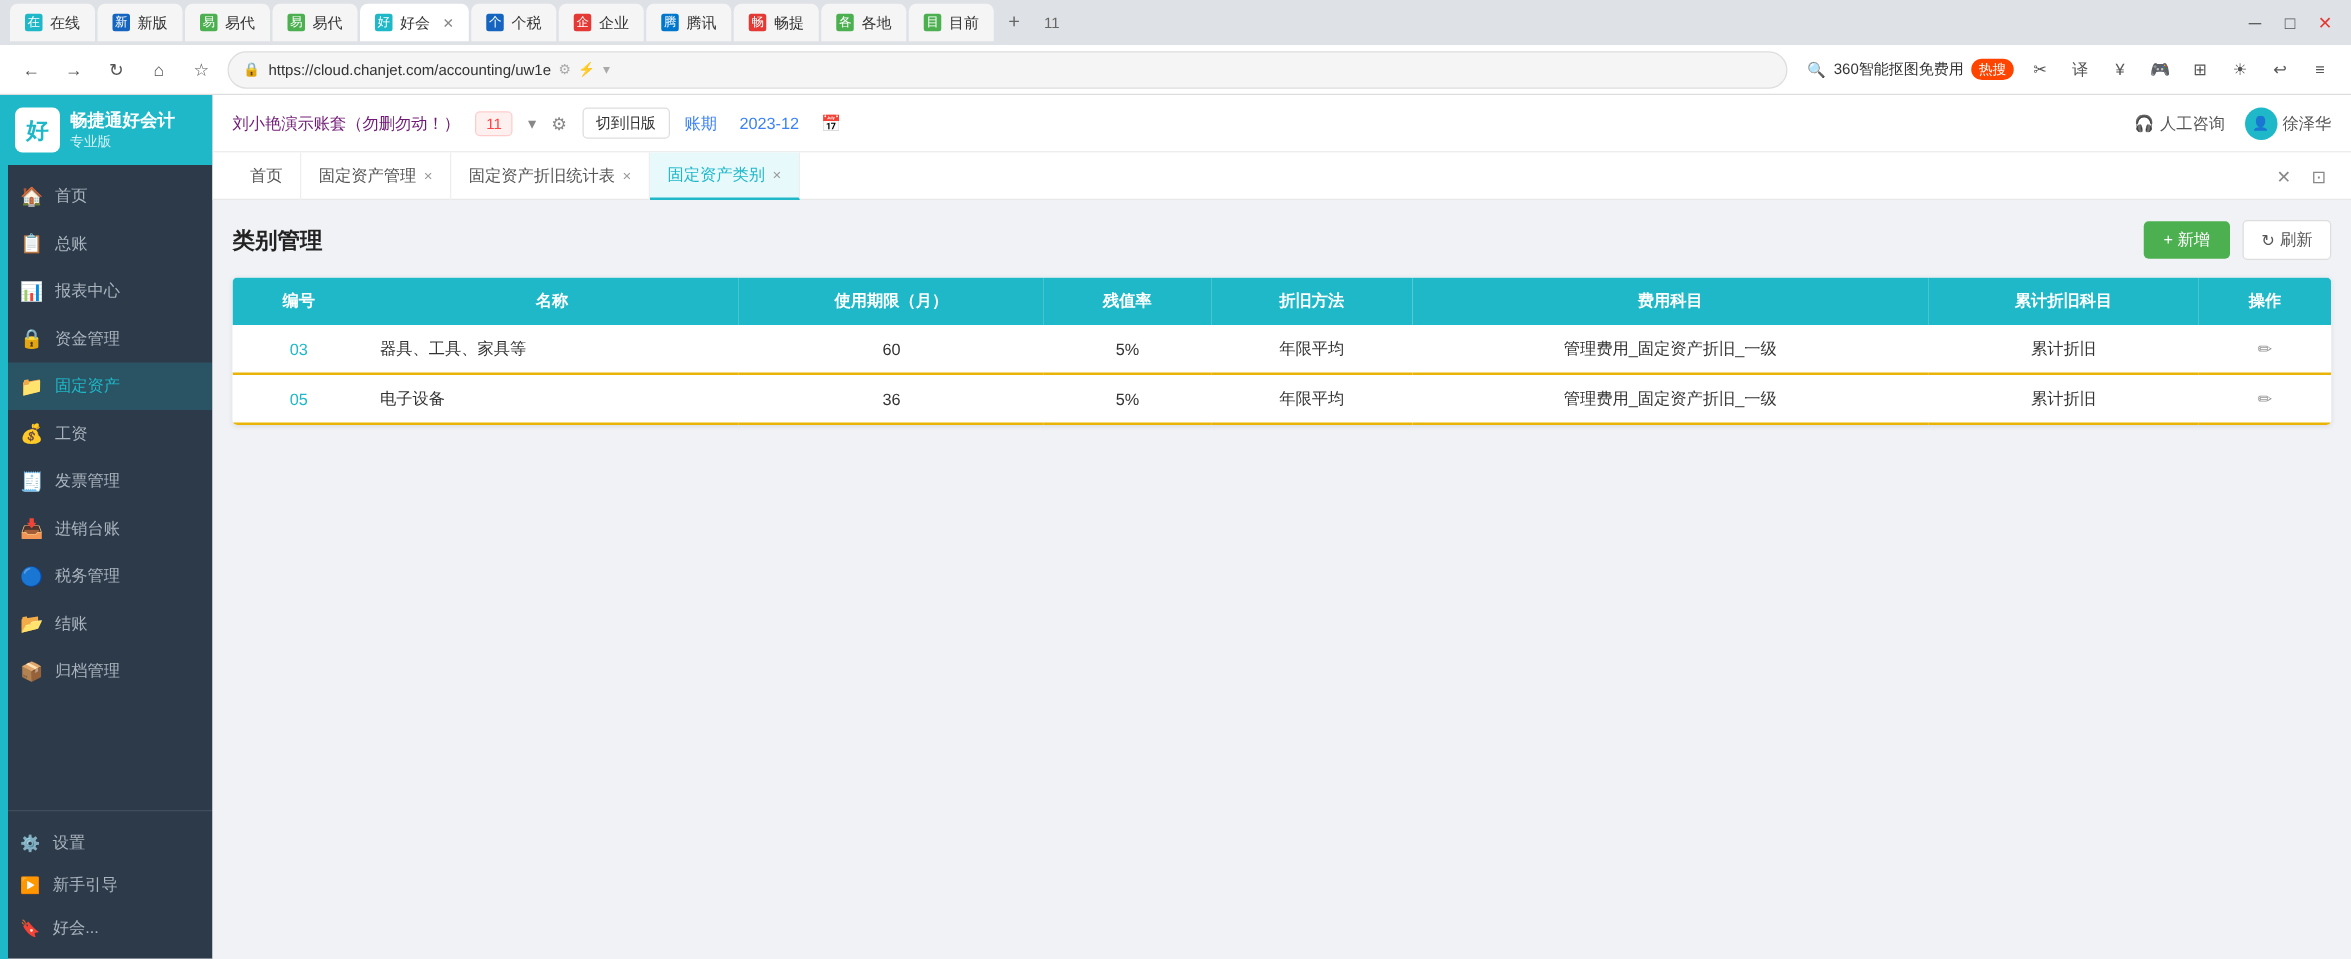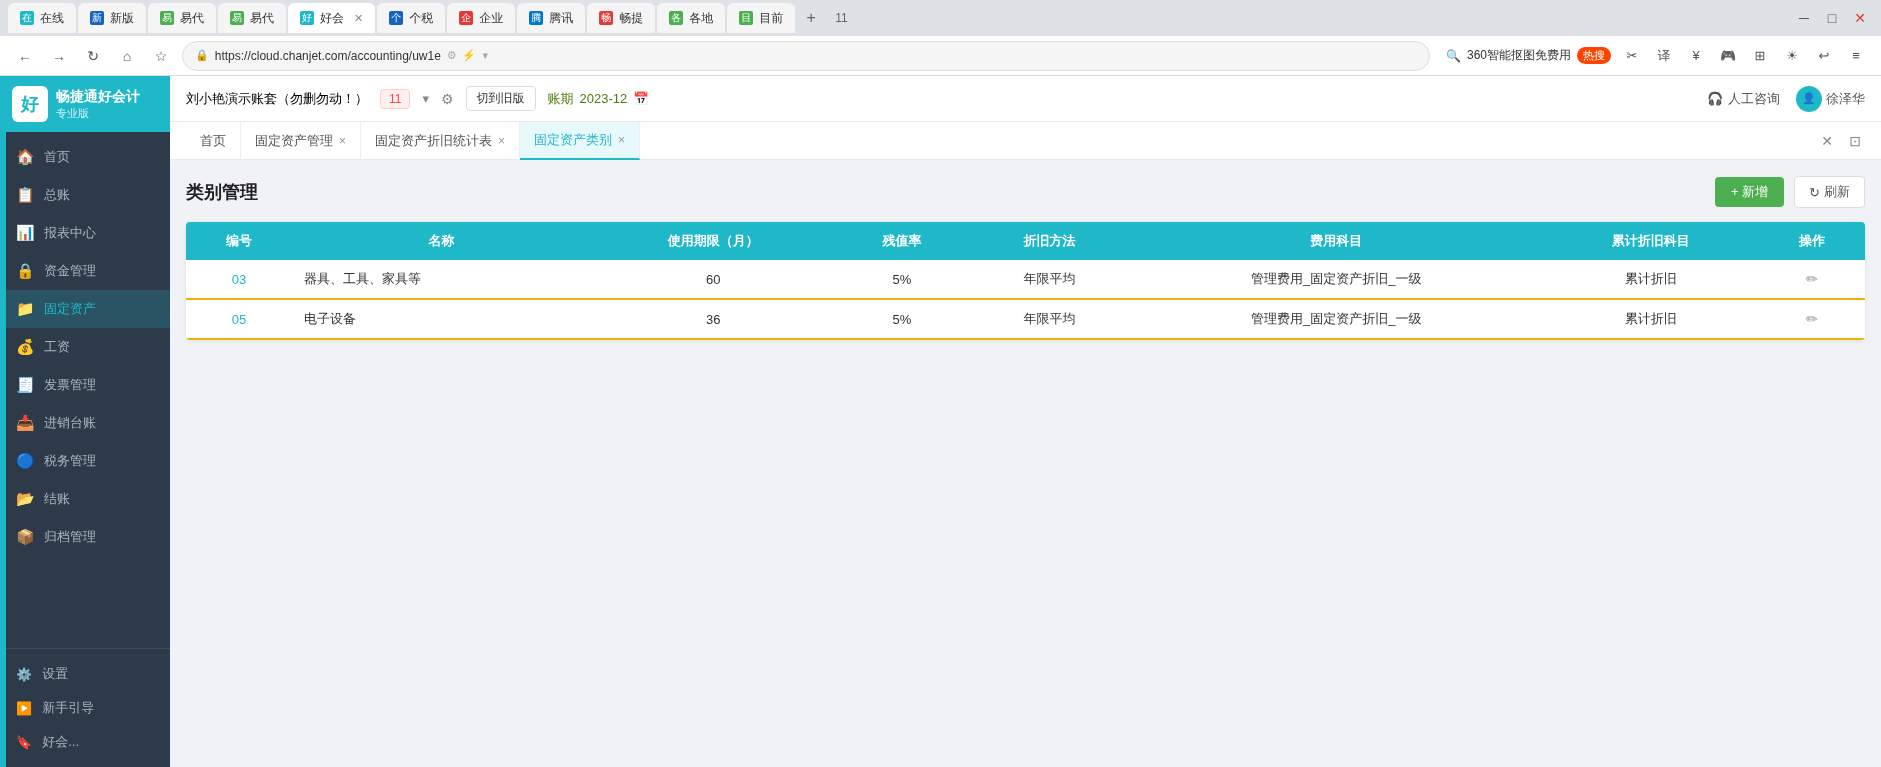--- a/index.html
+++ b/index.html
@@ -37,23 +37,23 @@
     .sidebar-item .icon { font-size: 15px; width: 18px; text-align: center; }
     .sidebar-bottom { padding: 8px 0; border-top: 1px solid rgba(255,255,255,0.1); }
     .sidebar-bottom-item { display: flex; align-items: center; padding: 8px 16px; cursor: pointer; color: #aab4be; gap: 10px; font-size: 13px; }
 
     
     .main-content { flex: 1; display: flex; flex-direction: column; background: #f0f2f5; overflow: hidden; }
 
     
     .app-header { background: #fff; border-bottom: 1px solid #e8e8e8; padding: 0 16px; height: 46px; display: flex; align-items: center; justify-content: space-between; }
     .app-header-left { display: flex; align-items: center; gap: 12px; font-size: 13px; }
-    .user-info { color: #000000; }
+    .user-info { color: #701a75; }
     .account-badge { background: #fff0f0; color: #f44; border: 1px solid #fcc; border-radius: 4px; padding: 2px 8px; font-size: 12px; }
-    .period-info { color: #4d7c0f; display: flex; align-items: center; gap: 6px; }
+    .period-info { color: #3b82f6; display: flex; align-items: center; gap: 18px; }
     .switch-btn { background: #fff; border: 1px solid #ddd; border-radius: 4px; padding: 3px 10px; font-size: 12px; cursor: pointer; color: #333; }
     .app-header-right { display: flex; align-items: center; gap: 16px; font-size: 13px; color: #555; }
     .header-action { display: flex; align-items: center; gap: 4px; cursor: pointer; color: #555; }
     .avatar-circle { width: 26px; height: 26px; background: #1eb8c8; border-radius: 50%; display: flex; align-items: center; justify-content: center; color: #fff; font-size: 11px; }
 
     
     .content-tabs { background: #fff; border-bottom: 1px solid #e8e8e8; display: flex; align-items: center; padding: 0 16px; height: 38px; gap: 0; }
     .content-tab { display: flex; align-items: center; padding: 0 14px; height: 38px; font-size: 13px; color: #555; cursor: pointer; border-right: 1px solid #eee; gap: 6px; }
     .content-tab:first-child { border-left: none; }
     .content-tab.active { background: #e8f9fb; color: #1eb8c8; border-bottom: 2px solid #1eb8c8; justify-content: center; }

